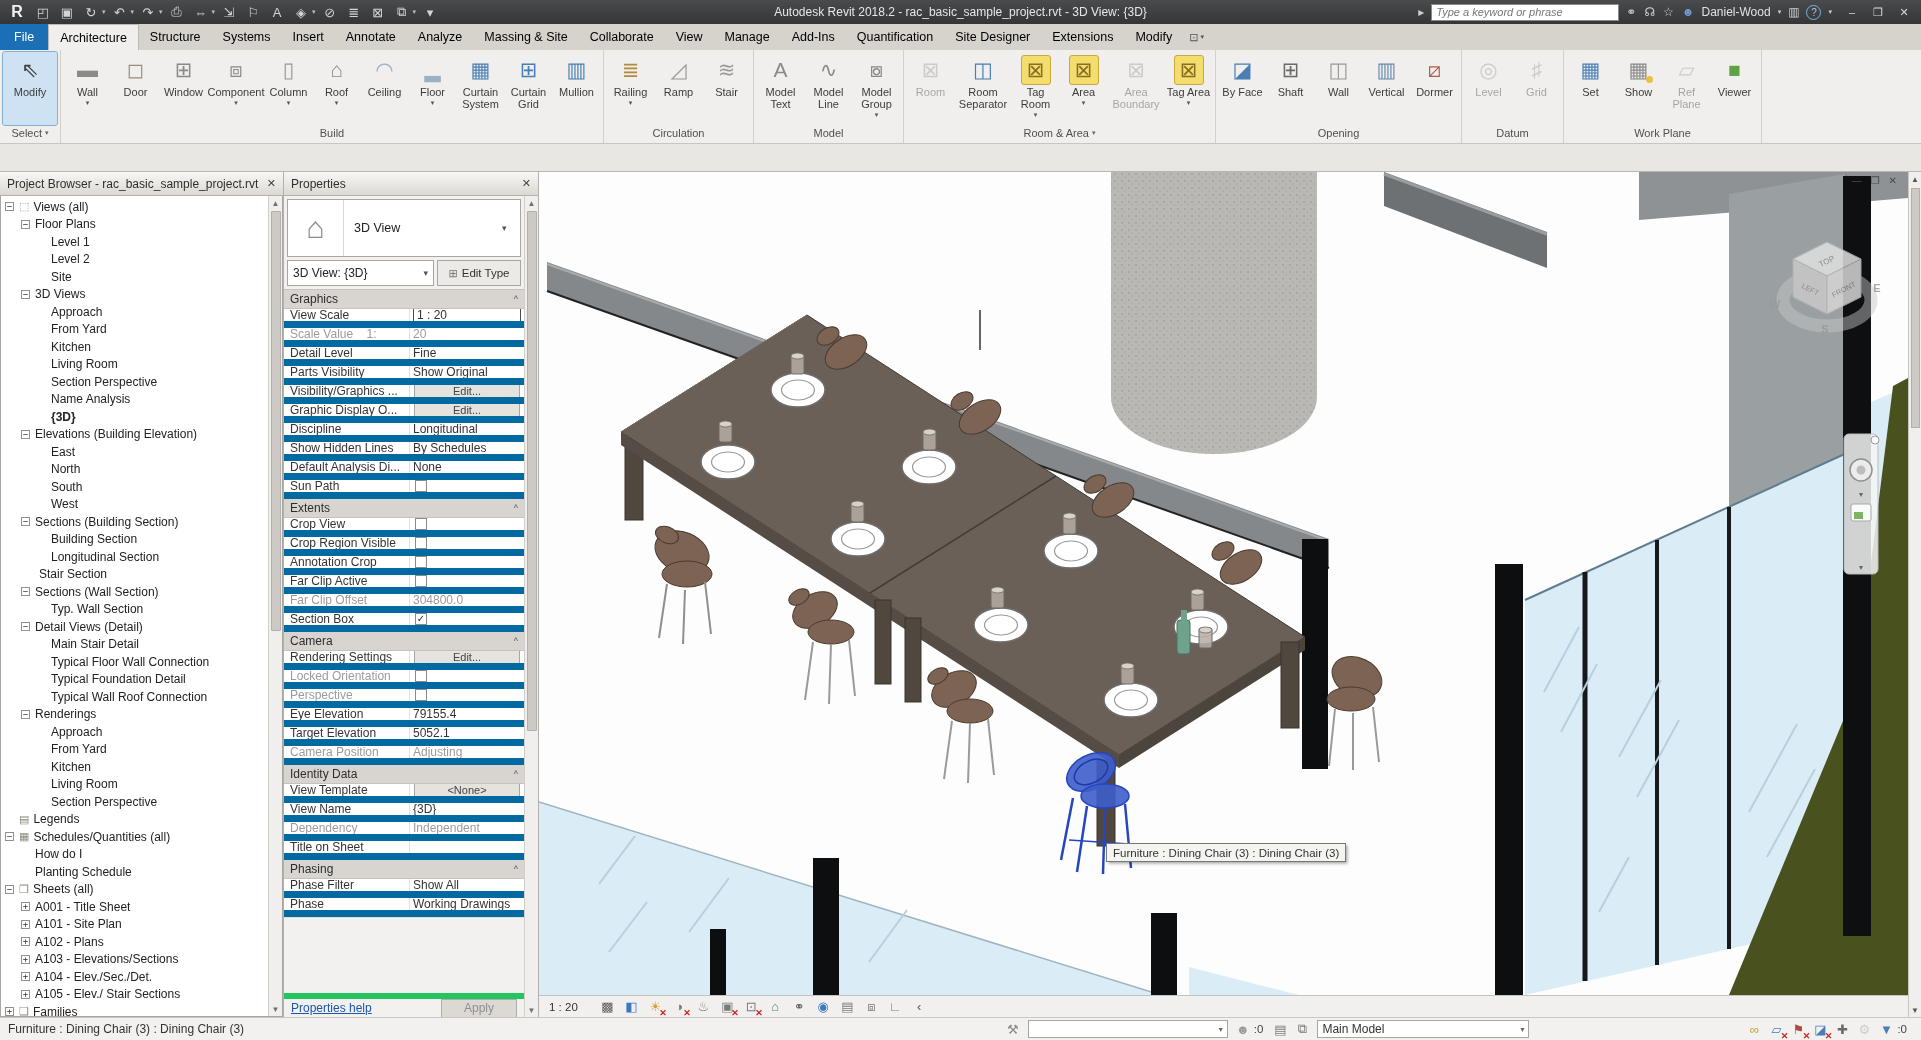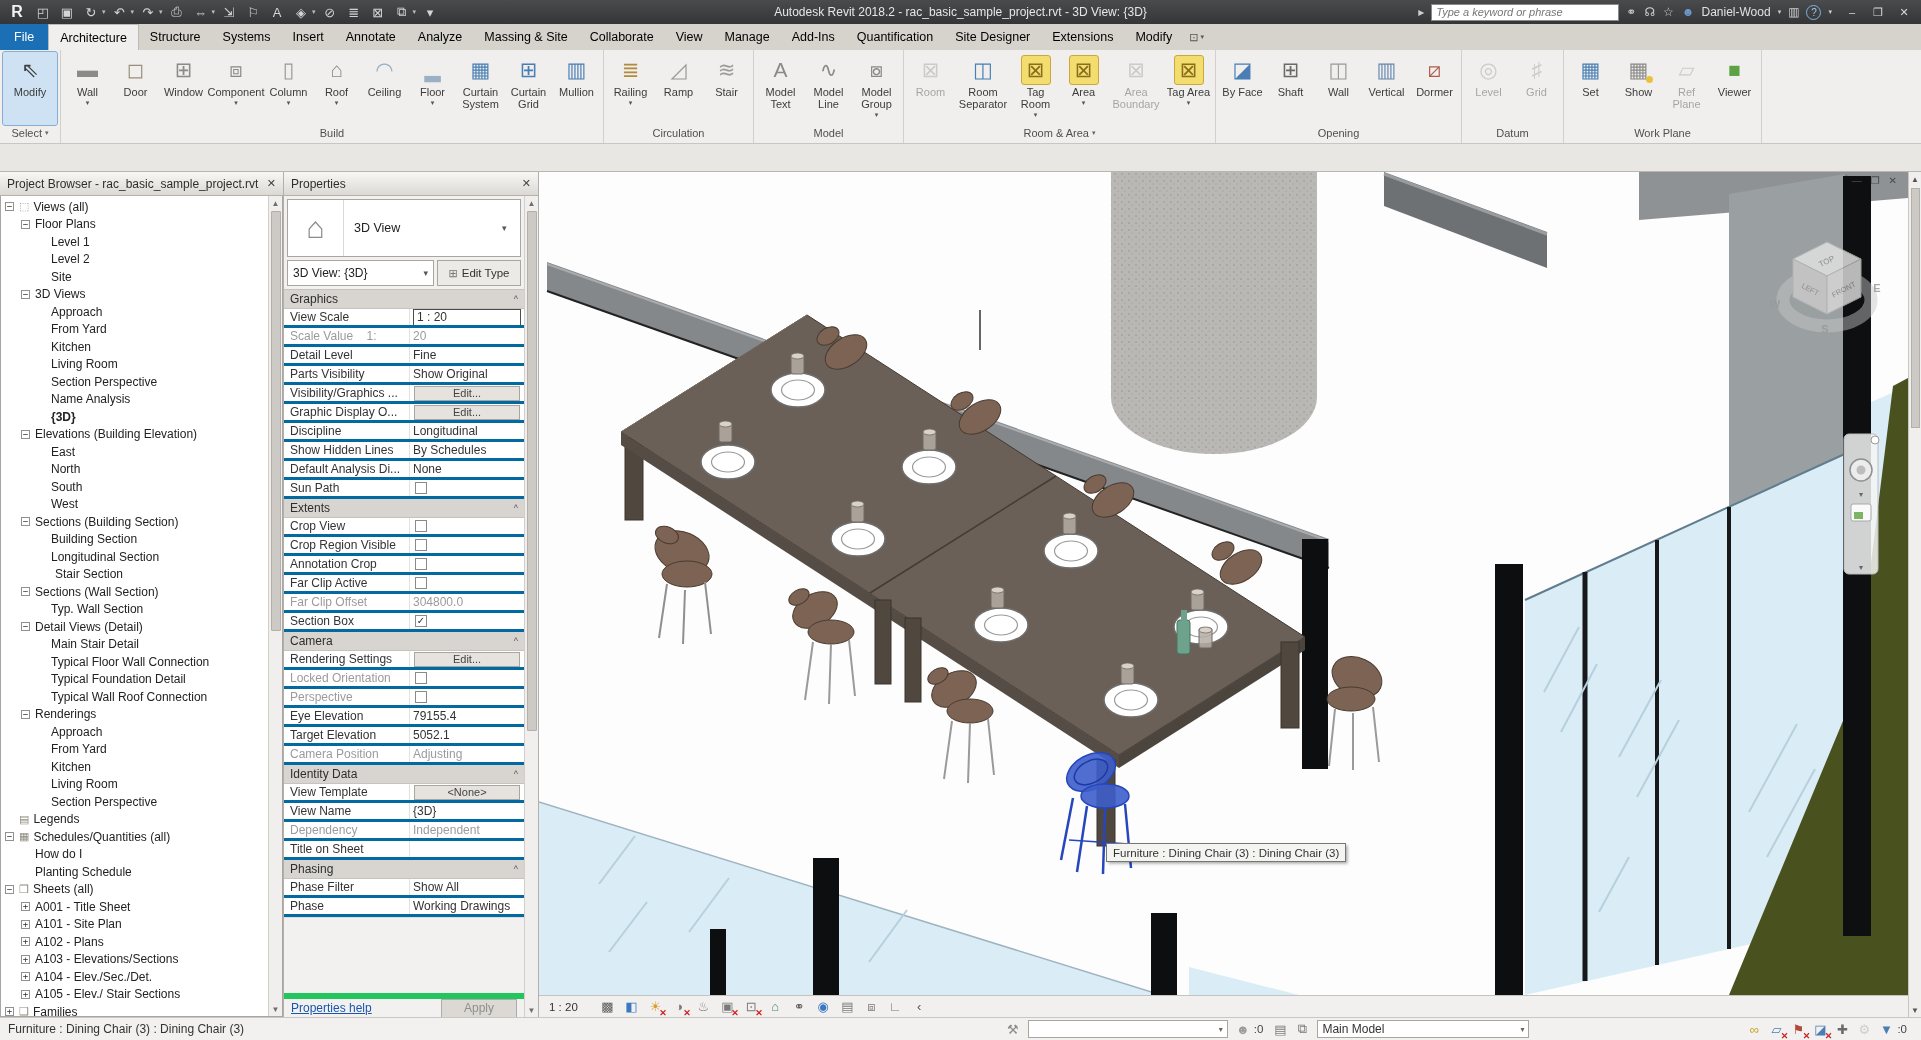--- a/index.html
+++ b/index.html
@@ -69,21 +69,21 @@
   .props-main { flex:1; display:flex; flex-direction:column; overflow:hidden; }
   .type-sel { margin:3px 3px 0 3px; border:1px solid #a9a6a2; background:#fff; height:58px; display:flex; align-items:center; }
   .ts-img { width:56px; height:56px; border-right:1px solid #dcd9d4; display:flex; align-items:center; justify-content:center; font-size:30px; color:#8b8b8b; }
   .ts-label { flex:1; padding-left:10px; font-size:12.5px; color:#222; }
   .ts-dd { width:18px; font-size:9px; color:#555; }
   .inst-row { height:26px; display:flex; margin:3px 3px; gap:3px; }
   .inst-combo { flex:1; border:1px solid #a9a6a2; background:#fff; display:flex; align-items:center; padding:0 5px; font-size:12px; color:#222; }
   .inst-combo .cdd { margin-left:auto; font-size:9px; color:#555; }
   .edit-type { width:84px; background:#eceae6; border:1px solid #a9a6a2; display:flex; align-items:center; justify-content:center; gap:4px; font-size:11.5px; color:#333; }
   .grid { border-top:1px solid #c6c3bf; }
-  .prow { height:19px; display:flex; align-items:center; border-bottom:3px solid #0369a1; font-size:12px; color:#333; background:#fff; }
+  .prow { height:19px; display:flex; align-items:center; border-bottom:7px solid #0369a1; font-size:12px; color:#333; background:#fff; }
   .prow .plabel { width:126px; padding-left:6px; border-right:1px solid #e4e2df; overflow:hidden; white-space:pre; height:100%; display:flex; align-items:center; }
   .prow .pval { flex:1; padding:0 3px; display:flex; align-items:center; overflow:hidden; white-space:nowrap; height:100%; }
   .prow.section { background:#d8d5d1; color:#2e2e2e; border-bottom:1px solid #c6c3bf; }
   .prow.section .plabel { border-right:none; width:auto; flex:1; }
   .prow.section .collapse { margin-left:auto; margin-right:6px; font-size:9px; color:#555; }
   .prow.disabled .plabel, .prow.disabled .pval { color:#9b9b9b; }
   .editbox { border:1.5px solid #4c4c4c; background:#fff; height:17px; flex:1; display:flex; align-items:center; padding:0 3px; }
   .editbtn { flex:1; height:15px; margin:0 1px; background:#e6e3df; border:1px solid #a9a6a2; display:flex; align-items:center; justify-content:center; font-size:11px; color:#444; }
   .cbox { width:12px; height:12px; border:1px solid #8a8a8a; background:#fff; margin-left:2px; font-size:10px; line-height:10px; text-align:center; color:#2e2e2e; }
   .props-fill { flex:1; background:#f2f1ef; border-top:1px solid #e0ddd9; }
@@ -452,21 +452,21 @@
           <div class="trow" style="padding-left: 20px;">
             <span class="exp">−</span>
             <span class="tlabel">Sections (Building Section)</span>
           </div>
           <div class="trow" style="padding-left: 50px;">
             <span class="tlabel">Building Section</span>
           </div>
           <div class="trow" style="padding-left: 50px;">
             <span class="tlabel">Longitudinal Section</span>
           </div>
-          <div class="trow" style="padding-left: 54px;">
+          <div class="trow" style="padding-left: 38px;">
             <span class="tlabel">Stair Section</span>
           </div>
           <div class="trow" style="padding-left: 20px;">
             <span class="exp">−</span>
             <span class="tlabel">Sections (Wall Section)</span>
           </div>
           <div class="trow" style="padding-left: 50px;">
             <span class="tlabel">Typ. Wall Section</span>
           </div>
           <div class="trow" style="padding-left: 20px;">

